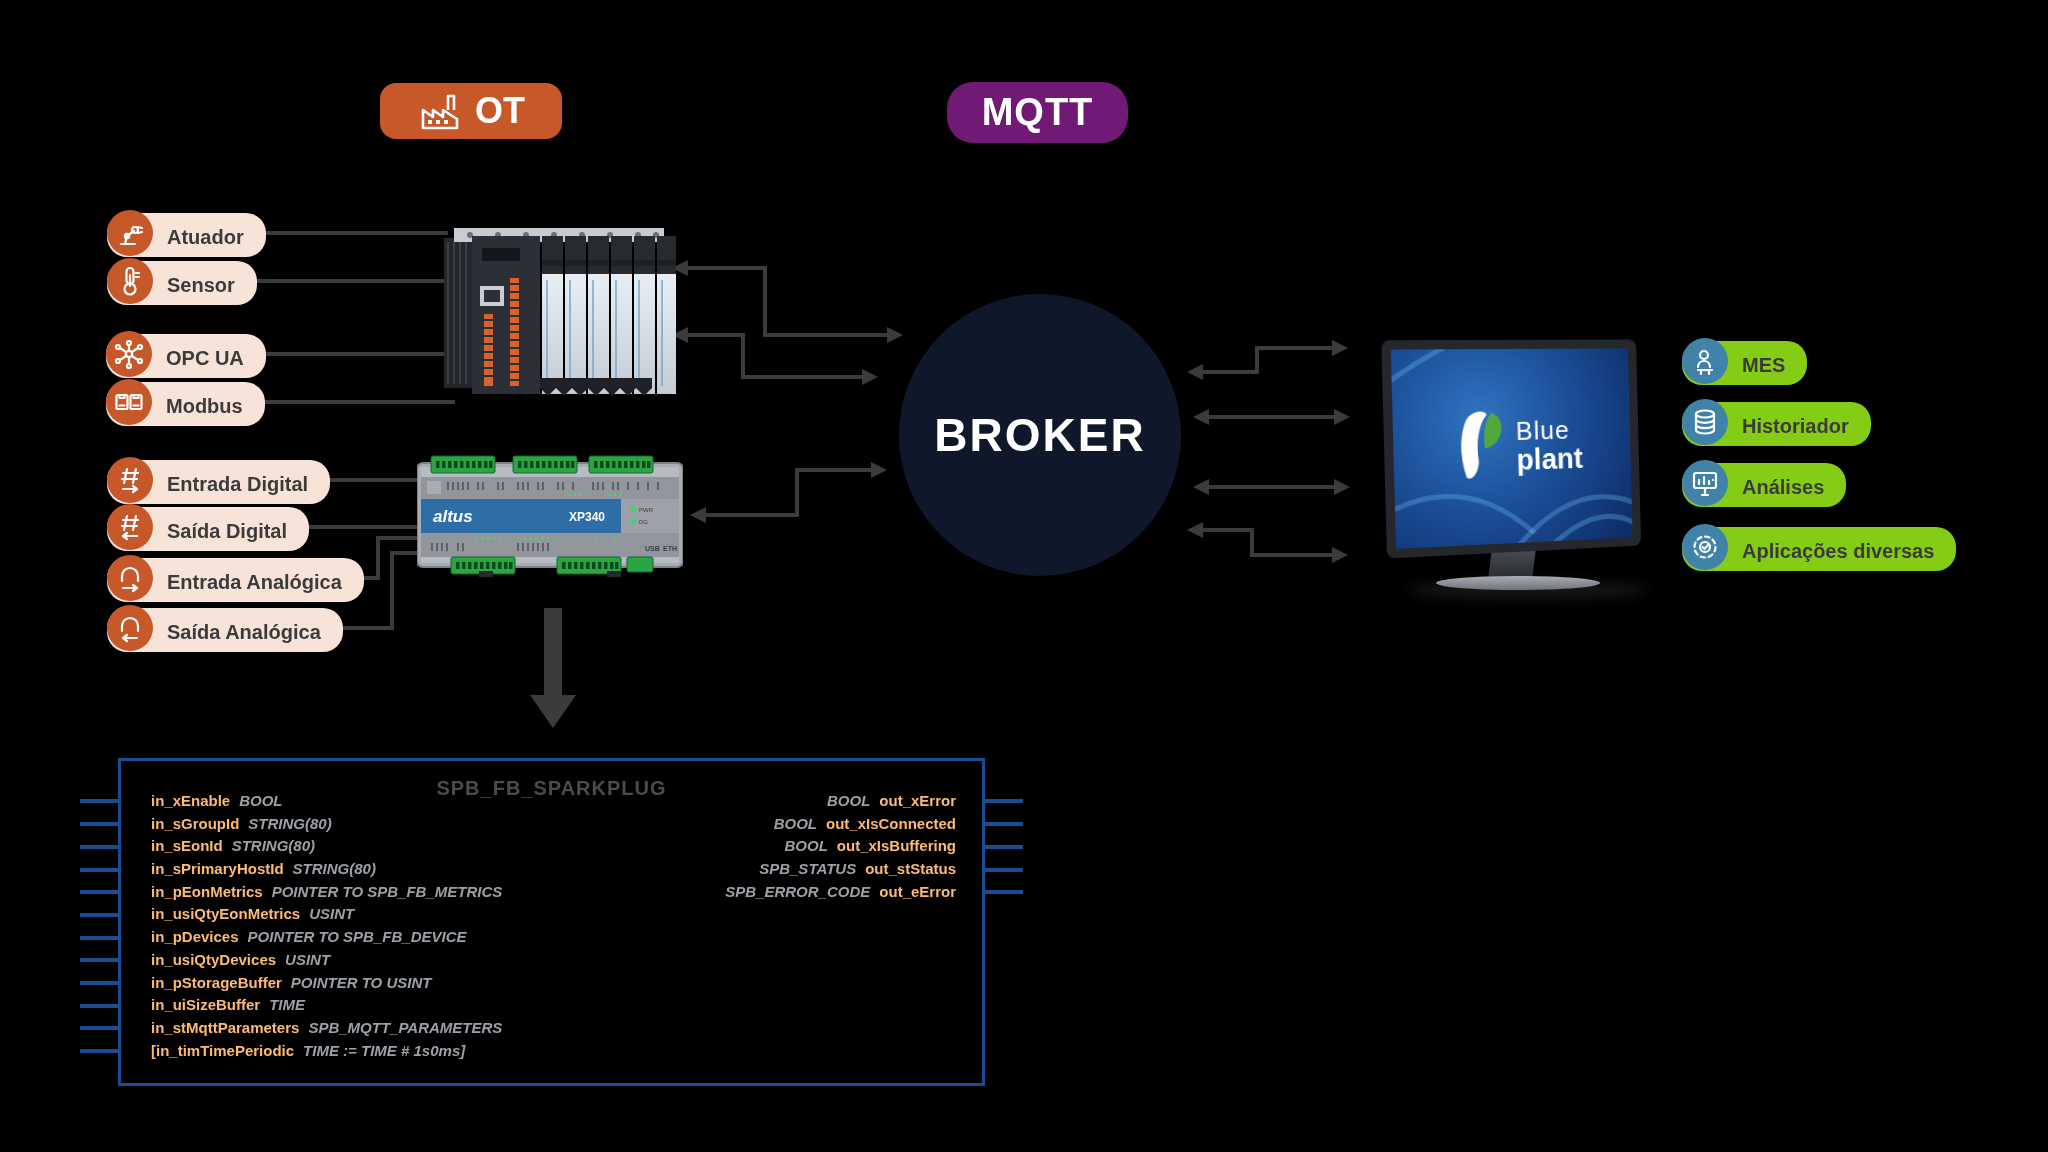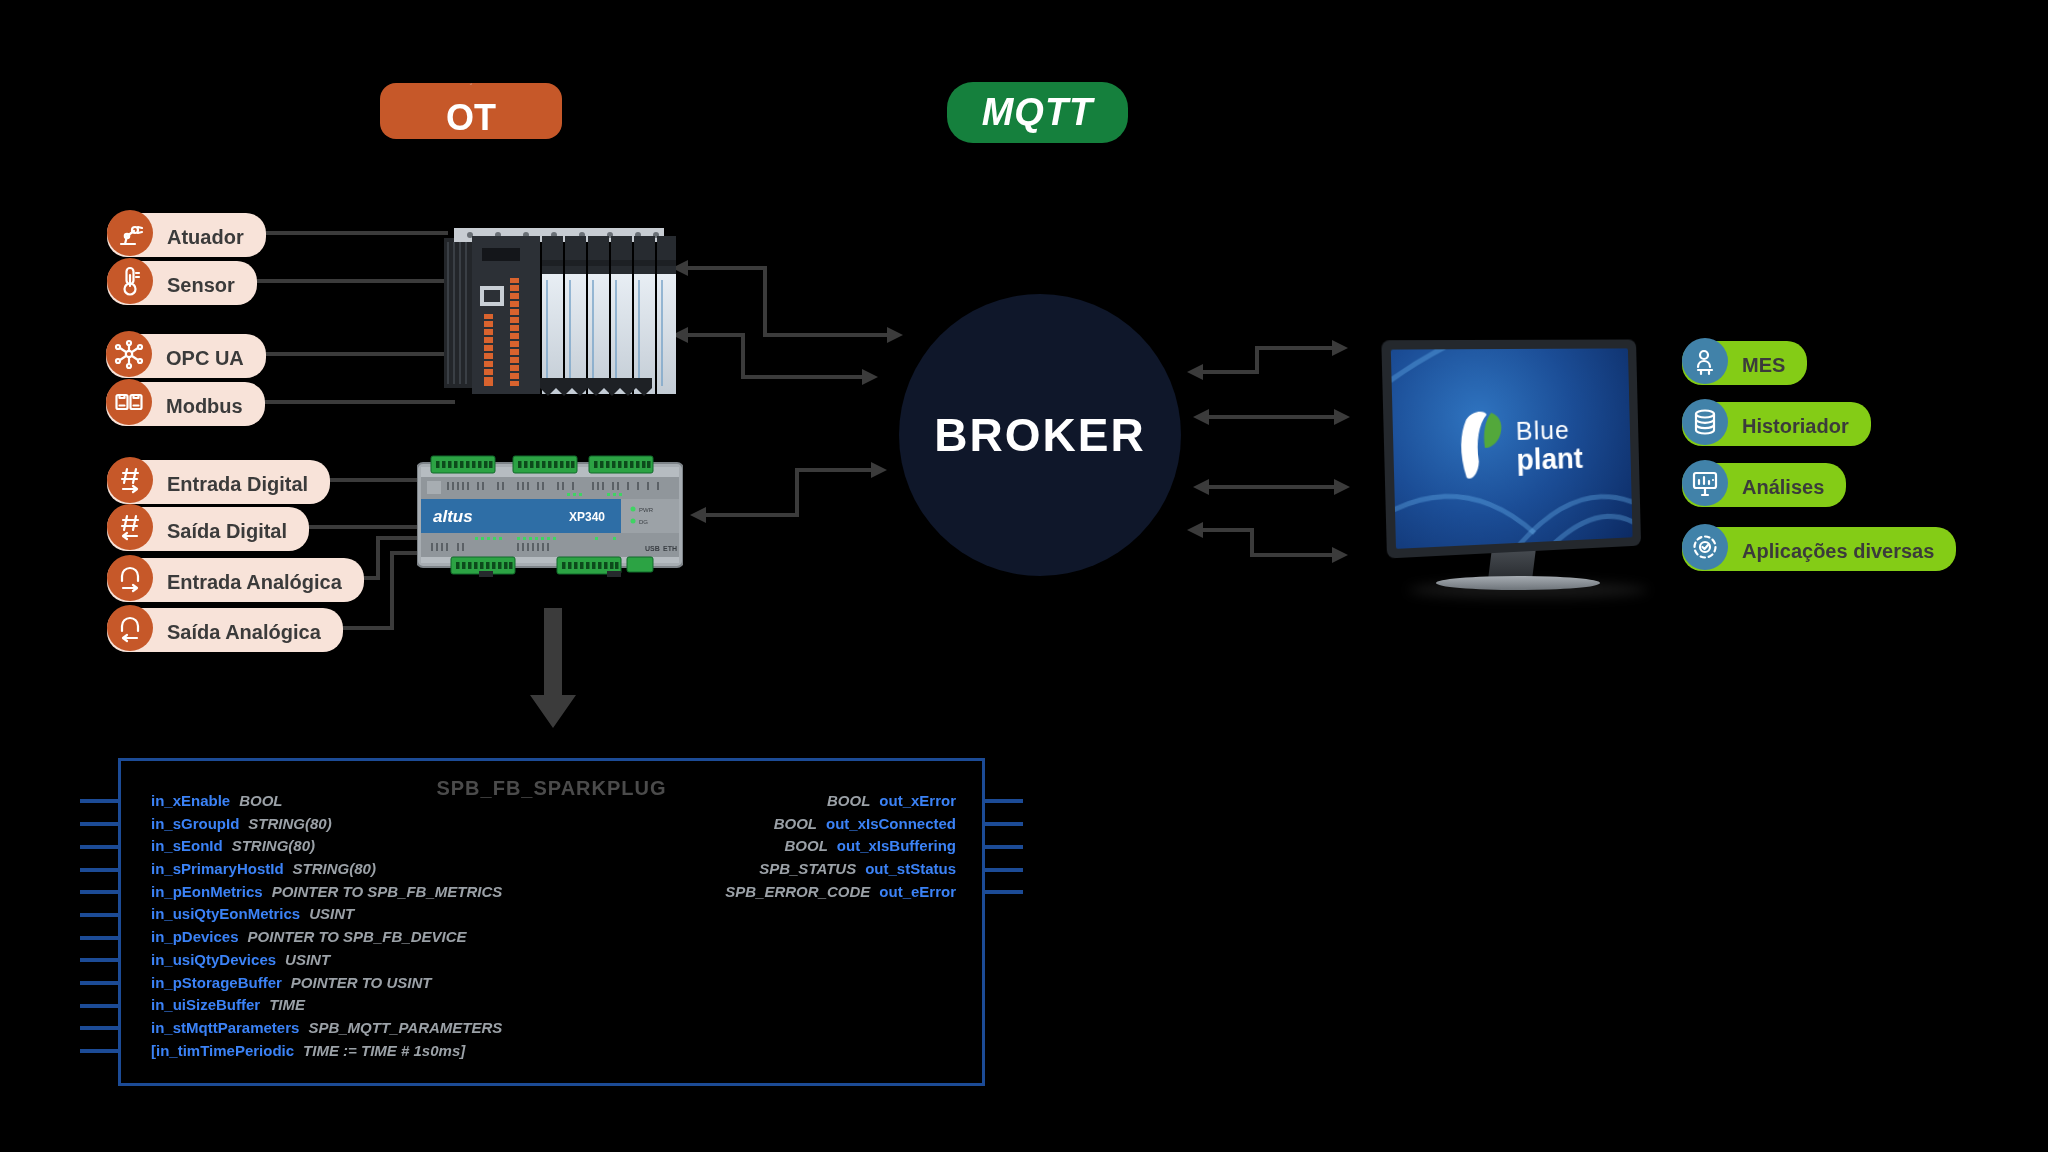--- a/index.html
+++ b/index.html
@@ -1,22 +1,22 @@
 <!DOCTYPE html>
 <html><head>
 <meta charset="utf-8">
 <style>
   html,body{margin:0;padding:0;background:#000;}
   #stage{position:relative;width:2048px;height:1152px;background:#000;overflow:hidden;
          font-family:"Liberation Sans",sans-serif;}
   
   .badge{position:absolute;display:flex;align-items:center;justify-content:center;gap:12px;
          color:#fff;font-weight:bold;}
-  #badge-ot{left:380px;top:83px;width:182px;height:56px;border-radius:16px;background:#C65829;font-size:36px;flex-direction:column;}
-  #badge-mqtt{left:947px;top:82px;width:181px;height:61px;border-radius:26px;background:#15803d;font-size:38px;letter-spacing:1px;font-style:italic;}
+  #badge-ot{left:380px;top:83px;width:182px;height:56px;border-radius:16px;background:#C65829;font-size:36px;}
+  #badge-mqtt{left:947px;top:82px;width:181px;height:61px;border-radius:26px;background:#701a75;font-size:38px;letter-spacing:1px;}
   #badge-it{left:1488px;top:83px;width:185px;height:61px;border-radius:26px;background:#3F7CA3;font-size:38px;}
   
   #broker{position:absolute;left:899px;top:294px;width:282px;height:282px;border-radius:50%;
           background:#0f172a;display:flex;align-items:center;justify-content:center;
           color:#fff;font-weight:bold;font-size:46px;letter-spacing:2px;}
   
   .pill{position:absolute;height:46px;}
   .pill .pl{position:absolute;left:0;top:3px;height:40px;border-radius:20px;
             padding:4px 22px 0 60px;line-height:40px;font-size:20px;font-weight:bold;
             color:#3B3B3B;white-space:nowrap;}
@@ -32,21 +32,21 @@
   #wires path{stroke:#3B3B3B;stroke-width:4;fill:none;}
   #wires polygon{fill:#3B3B3B;}
   
   #fb{position:absolute;left:118px;top:758px;width:861px;height:322px;border:3px solid #1C4B96;}
   #fb-title{position:absolute;left:0;top:16px;width:100%;text-align:center;
             font-size:20px;font-weight:bold;letter-spacing:1px;color:#4B4B4B;}
   .fb-col{position:absolute;top:29px;}
   #fb-in{left:30px;}
   #fb-out{right:26px;text-align:right;}
   .fb-row{height:22.7px;line-height:22.7px;font-size:15px;white-space:nowrap;}
-  .fb-name{color:#3b82f6;font-weight:bold;}
+  .fb-name{color:#fdba74;font-weight:bold;}
   .fb-type{color:#9BA1A7;font-weight:bold;font-style:italic;}
   #fb-in .fb-type{margin-left:9px;}
   #fb-out .fb-name{margin-left:9px;}
   .pin{position:absolute;width:38px;height:4px;background:#1C4B96;}
   .pin.l{left:-41px;} .pin.r{right:-41px;}
   
   #monitor{position:absolute;left:1378px;top:332px;width:292px;height:262px;}
   #mon-screen{position:absolute;left:6px;top:8px;width:262px;height:212px;background:#24282d;
               border-radius:8px;padding:9px;box-sizing:border-box;
               transform:perspective(1100px) rotateY(14deg) rotateZ(-1.5deg);}

